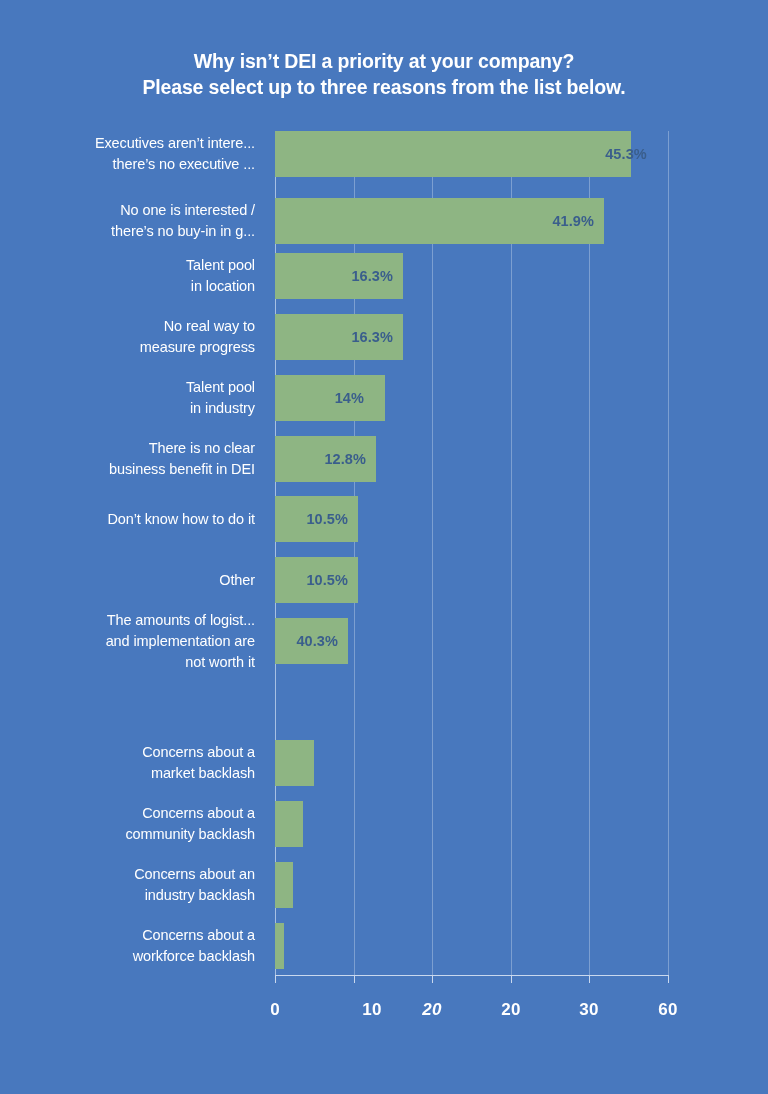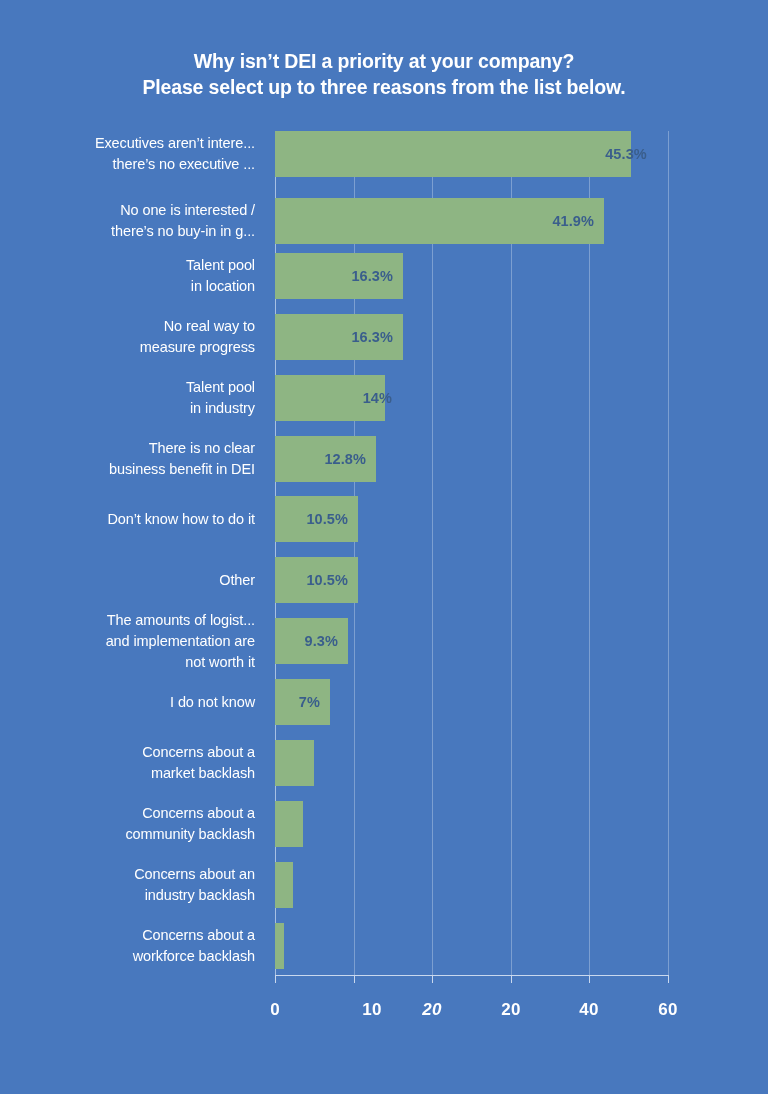--- a/index.html
+++ b/index.html
@@ -144,21 +144,21 @@
       <div class="tick-mark" style="left: 354px;"></div>
       <div class="tick-label" style="left: 372px;">10</div>
       <div class="gridline" style="left: 432px;"></div>
       <div class="tick-mark" style="left: 432px;"></div>
       <div class="tick-label" style="left: 432px; font-style: italic;">20</div>
       <div class="gridline" style="left: 511px;"></div>
       <div class="tick-mark" style="left: 511px;"></div>
       <div class="tick-label" style="left: 511px;">20</div>
       <div class="gridline" style="left: 589px;"></div>
       <div class="tick-mark" style="left: 589px;"></div>
-      <div class="tick-label" style="left: 589px;">40</div>
+      <div class="tick-label" style="left: 589px;">30</div>
       <div class="gridline" style="left: 668px;"></div>
       <div class="tick-mark" style="left: 668px;"></div>
       <div class="tick-label" style="left: 668px;">60</div>
       <div class="axis-line"></div>
       <div class="row" style="top: 131px;">
         <div class="cat-label" style="top: 2px;">
           <div>Executives aren’t intere...</div>
           <div>there’s no executive ...</div>
         </div>
         <div class="bar" style="width: 356px;"></div>
@@ -187,21 +187,21 @@
         </div>
         <div class="bar" style="width: 128px;"></div>
         <div class="bar-value" style="left: 345px; width: 48px; text-align: right;">16.3%</div>
       </div>
       <div class="row" style="top: 374.6px;">
         <div class="cat-label" style="top: 2px;">
           <div>Talent pool</div>
           <div>in industry</div>
         </div>
         <div class="bar" style="width: 110px;"></div>
-        <div class="bar-value" style="left: 344px; width: 48px; text-align: right;">14%</div>
+        <div class="bar-value" style="left: 316px; width: 48px; text-align: right;">14%</div>
       </div>
       <div class="row" style="top: 435.5px;">
         <div class="cat-label" style="top: 2px;">
           <div>There is no clear</div>
           <div>business benefit in DEI</div>
         </div>
         <div class="bar" style="width: 101px;"></div>
         <div class="bar-value" style="left: 318px; width: 48px; text-align: right;">12.8%</div>
       </div>
       <div class="row" style="top: 496.4px;">
@@ -218,28 +218,21 @@
         <div class="bar" style="width: 83px;"></div>
         <div class="bar-value" style="left: 300px; width: 48px; text-align: right;">10.5%</div>
       </div>
       <div class="row" style="top: 618.2px;">
         <div class="cat-label" style="top: -8px;">
           <div>The amounts of logist...</div>
           <div>and implementation are</div>
           <div>not worth it</div>
         </div>
         <div class="bar" style="width: 73px;"></div>
-        <div class="bar-value" style="left: 290px; width: 48px; text-align: right;">9.3%</div>
-      </div>
-      <div class="row" style="top: 679.1px;">
-        <div class="cat-label" style="top: 13px;">
-          <div>I do not know</div>
-        </div>
-        <div class="bar" style="width: 55px;"></div>
-        <div class="bar-value" style="left: 272px; width: 48px; text-align: right;">7%</div>
+        <div class="bar-value" style="left: 290px; width: 48px; text-align: right;">40.3%</div>
       </div>
       <div class="row" style="top: 740px;">
         <div class="cat-label" style="top: 2px;">
           <div>Concerns about a</div>
           <div>market backlash</div>
         </div>
         <div class="bar" style="width: 39px;"></div>
       </div>
       <div class="row" style="top: 800.9px;">
         <div class="cat-label" style="top: 2px;">

